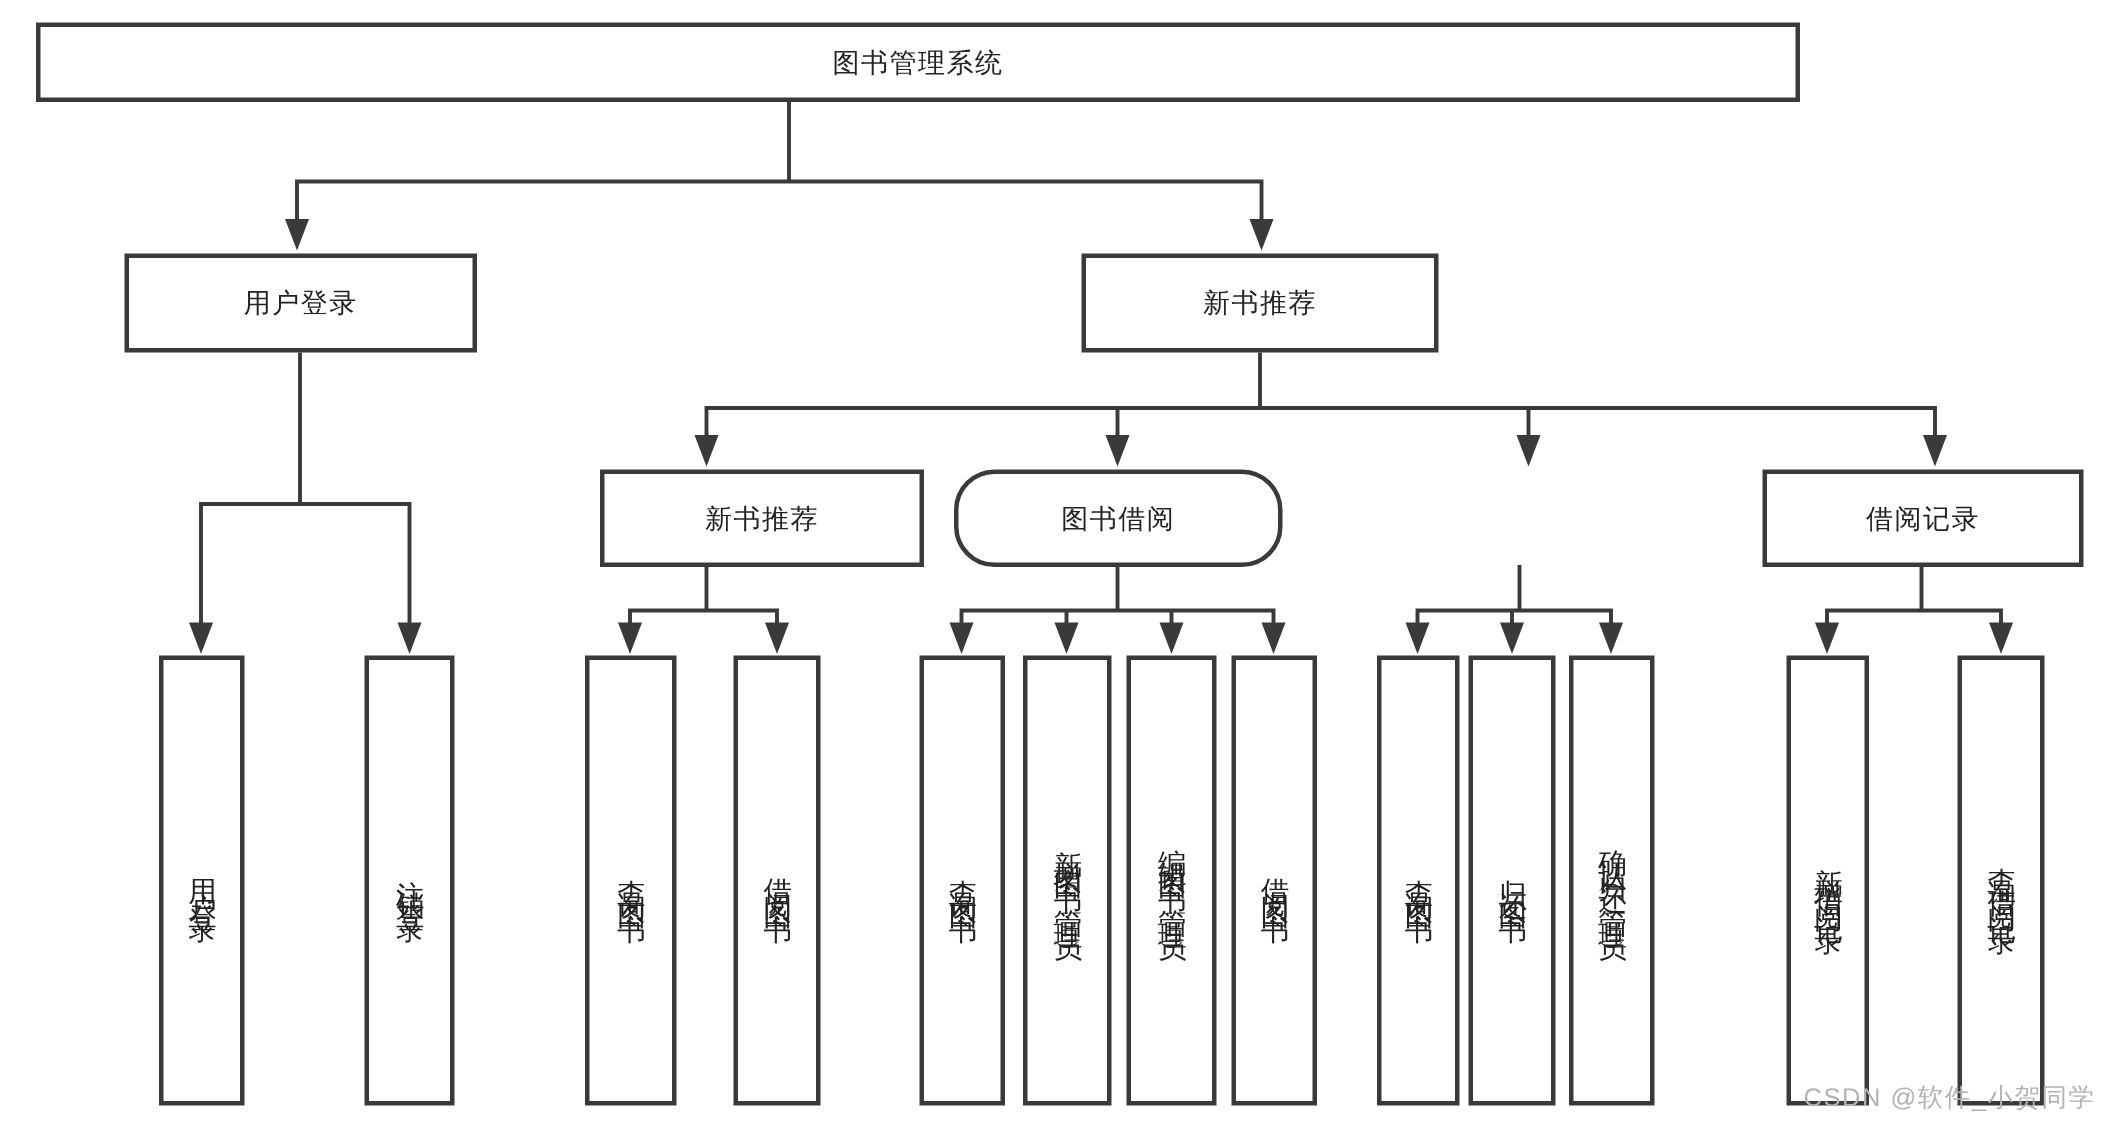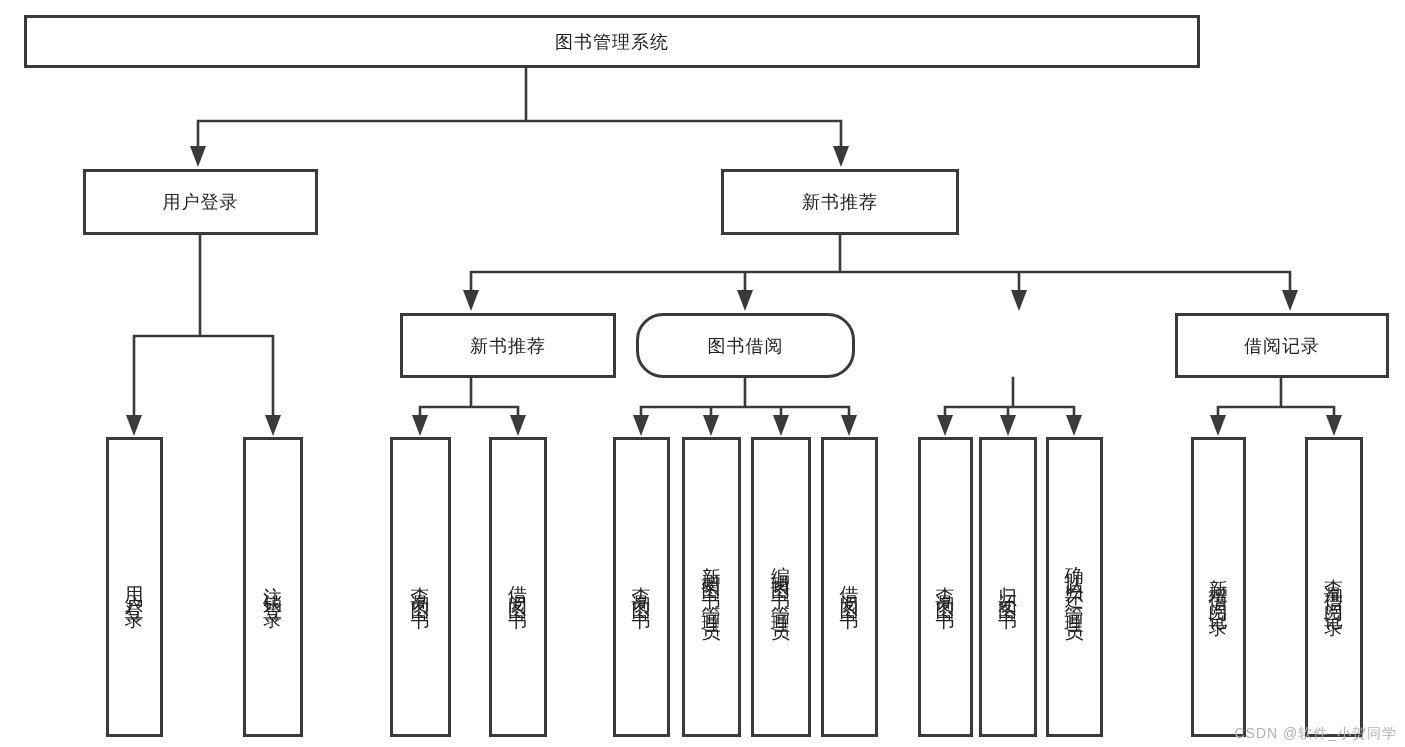--- a/index.html
+++ b/index.html
@@ -34,21 +34,21 @@
     font-size: 19px;
     letter-spacing: 8px;
     line-height: 1;
     white-space: nowrap;
   }
   .root-node { font-size: 18px; }
   #watermark {
     position: absolute;
     right: 8px;
     bottom: 4px;
-    font-size: 14px;
+    font-size: 17px;
     color: #b3b3b3;
     letter-spacing: 1px;
     z-index: 10;
     white-space: nowrap;
   }
 </style>
 </head>
 <body>
 
 <div id="canvas">

